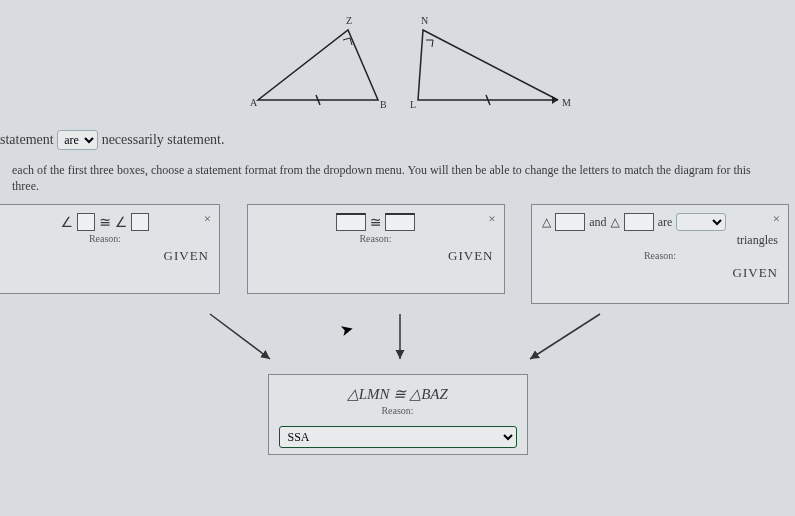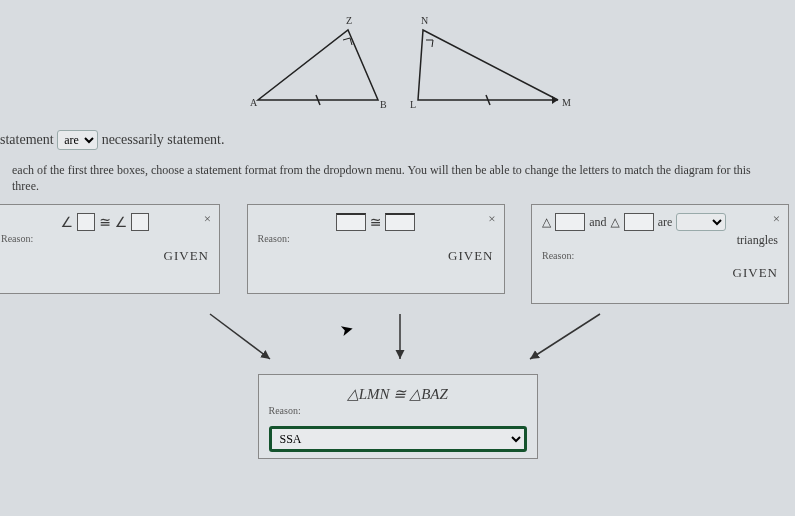--- a/index.html
+++ b/index.html
@@ -79,38 +79,39 @@
     background: #eef0f2;
     min-width: 18px;
     height: 18px;
     vertical-align: middle;
     font-size:11px;
     line-height:16px;
   }
   .slot.wide { min-width: 30px; height:18px;}
   .slot.bar { border-top: 2px solid #333; }
   .reason-label {
+    text-align: center;
     font-size: 10px;
     color: #5a5a5a;
     margin-top: 2px;
   }
   .reason-value {
     text-align: right;
     font-size: 13px;
     letter-spacing: 1px;
     margin-top: 4px;
     font-weight: normal;
   }
   .arrows {
     position: relative;
     height: 70px;
     width: 100%;
   }
   .conclusion-wrap {
-    width: 280px;
+    width: 260px;
     margin: 0 auto;
   }
   .conclusion-box {
     border: 1px solid #888;
     background: #dfe3e6;
     padding: 10px 10px 6px 10px;
   }
   .congr {
     text-align: center;
     font-size: 15px;
@@ -118,21 +119,21 @@
     font-family: 'Times New Roman', serif;
   }
   .reason-select-row {
     margin-top: 10px;
   }
   .reason-select {
     width: 100%;
     font-family: inherit;
     font-size: 12px;
     background: #e8eaec;
-    border: 3px solid #14532d;
+    border: 1px solid #14532d;
     border-radius: 3px;
     padding: 2px 4px;
     text-align: left;
   }
   .tri-label { font-size:10px; fill:#333; font-family: Georgia, serif;}
   .cursor {
     position:absolute;
     left:340px;
     top:320px;
     font-size:16px;

